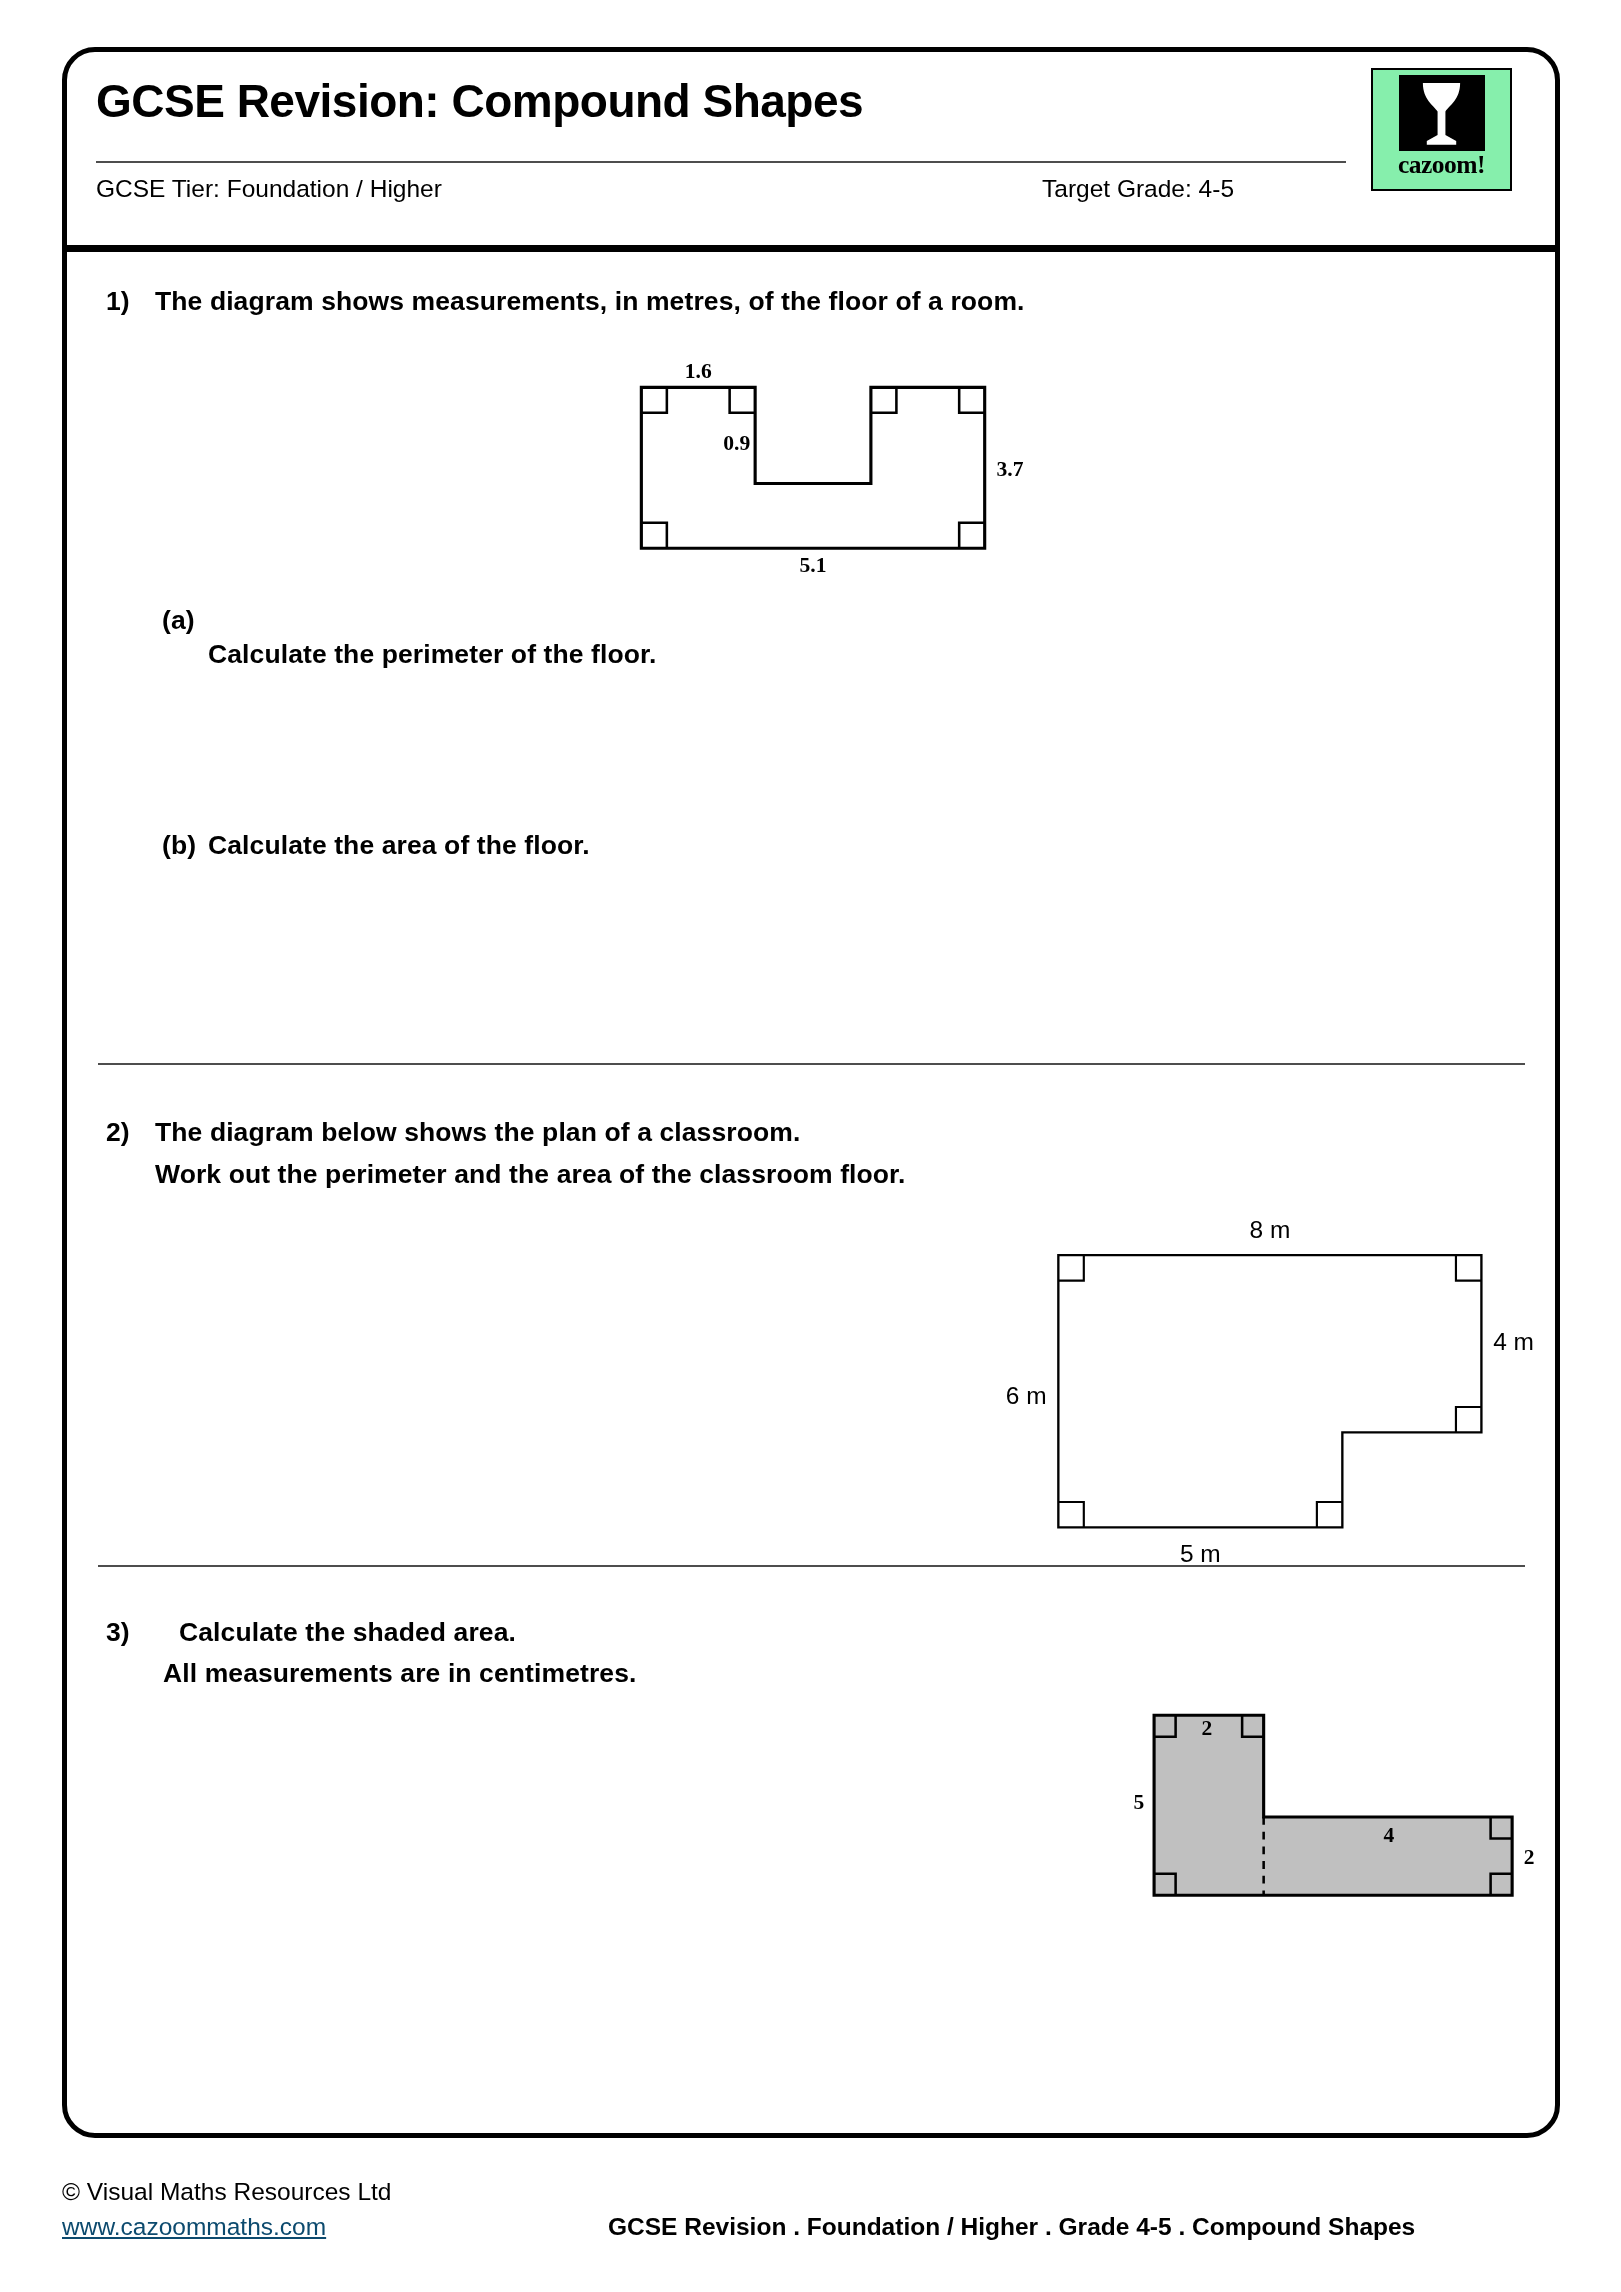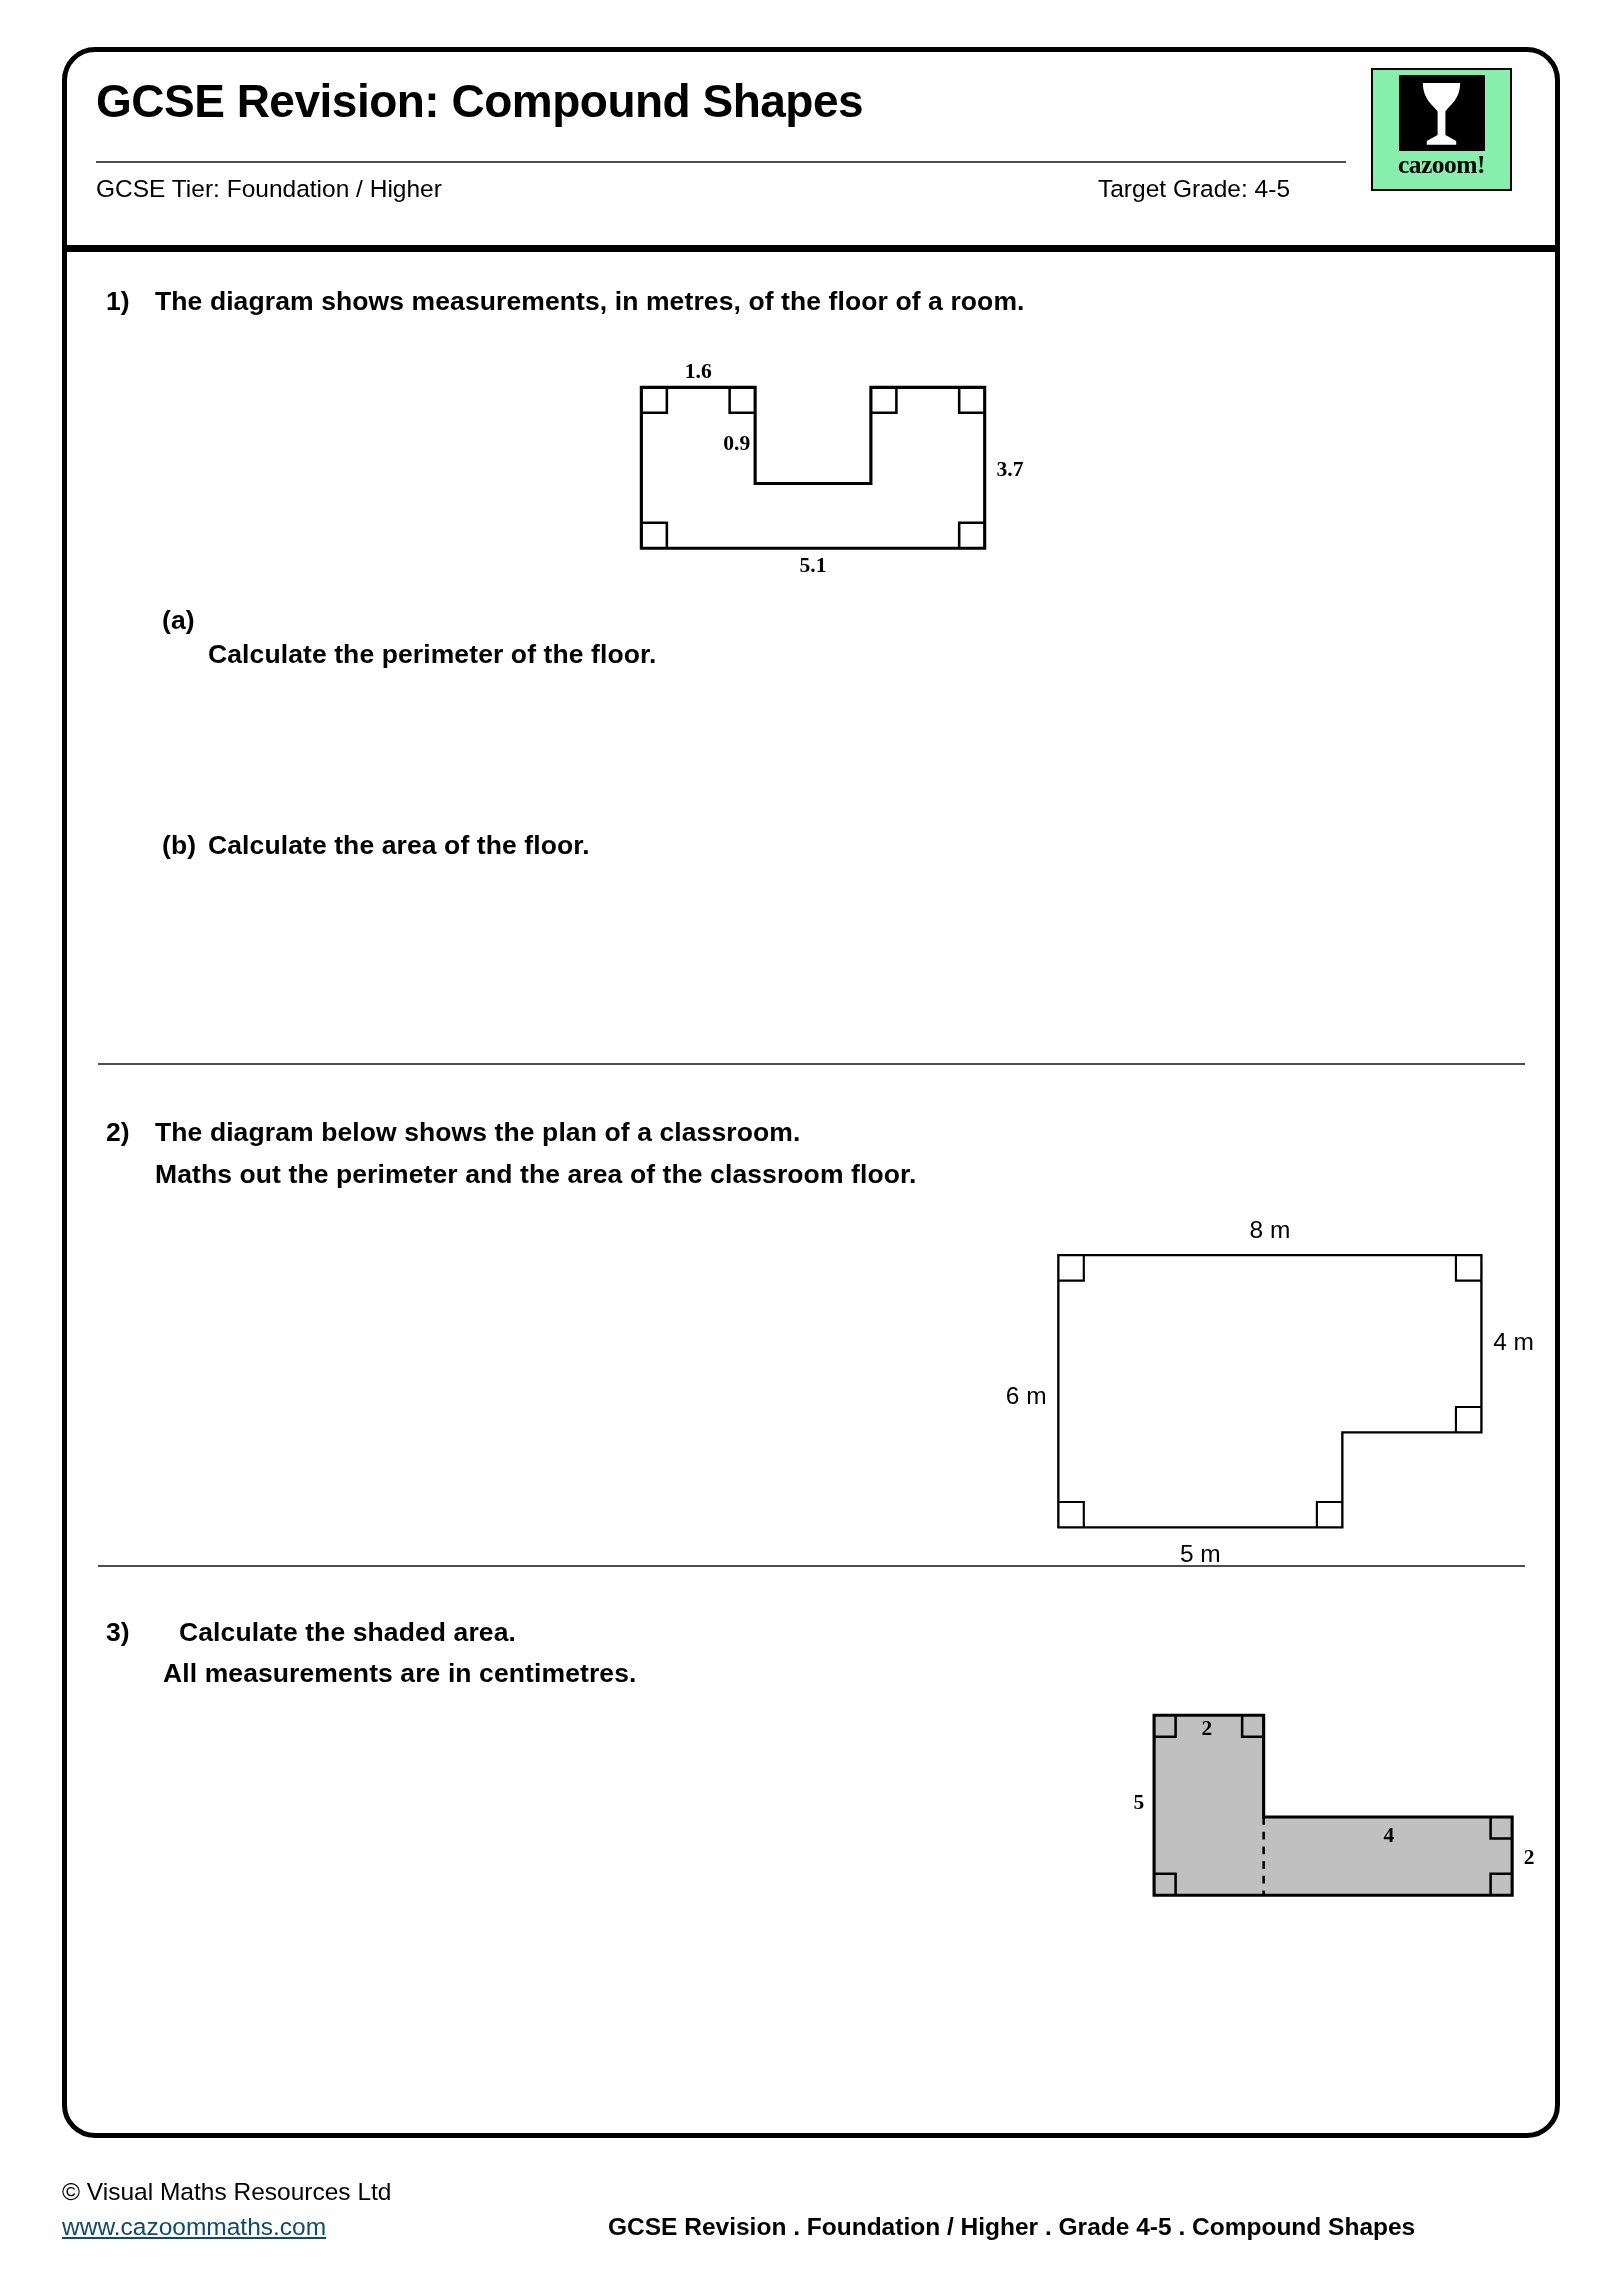--- a/index.html
+++ b/index.html
@@ -59,21 +59,21 @@
     left: 34px;
     top: 128px;
     font-size: 24.5px;
     white-space: nowrap;
   }
   .header-grade {
     position: absolute;
     left: 980px;
     top: 128px;
     width: 304px;
-    text-align: center;
+    text-align: left;
     font-size: 24.5px;
     white-space: nowrap;
   }
 
   
   .logo {
     position: absolute;
     left: 1309px;
     top: 20.6px;
     width: 141px;
@@ -232,21 +232,21 @@
 <div class="sub-text" style="left:162px; top:605px;">(a)</div>
 <div class="sub-text" style="left:208px; top:605px;margin-top:34px;">Calculate the perimeter of the floor.</div>
 
 <div class="sub-text" style="left:162px; top:830px;">(b)</div>
 <div class="sub-text" style="left:208px; top:830px;">Calculate the area of the floor.</div>
 
 <div class="section-divider" style="top:1063px;"></div>
 
 <div class="q-num" style="left:106px; top:1117px;">2)</div>
 <div class="q-text" style="left:155px; top:1117px;">The diagram below shows the plan of a classroom.</div>
-<div class="q-text" style="left:155px; top:1159px;">Maths out the perimeter and the area of the classroom floor.</div>
+<div class="q-text" style="left:155px; top:1159px;">Work out the perimeter and the area of the classroom floor.</div>
 
 <div class="diagram" style="left:980px; top:1201px;">
   <svg width="568" height="314" viewBox="0 0 580 320">
 
     <path d="M80,55 L512,55 L512,236 L370,236 L370,333 L80,333 Z" fill="#ffffff" stroke="#000000" stroke-width="2.4"></path>
 
     <g fill="none" stroke="#000000" stroke-width="2.2">
       <path d="M80,81 L106,81 L106,55"></path>
       <path d="M512,81 L486,81 L486,55"></path>
       <path d="M512,210 L486,210 L486,236"></path>

